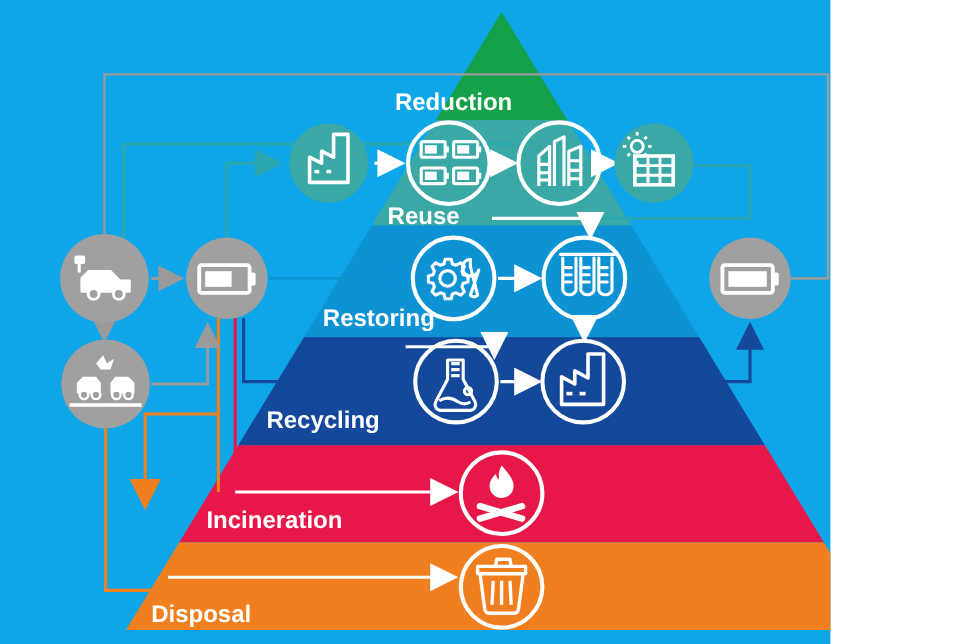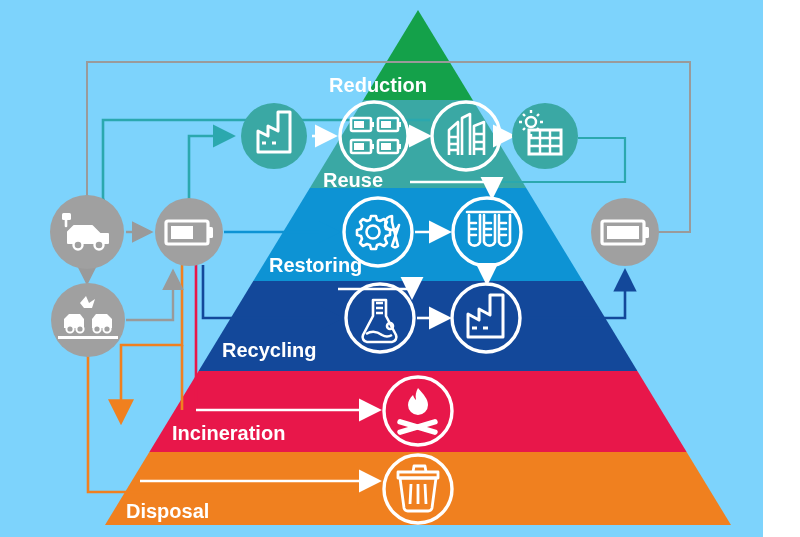--- a/index.html
+++ b/index.html
@@ -1,17 +1,17 @@
 <!DOCTYPE html>
 <html><head>
 <meta charset="utf-8">
 <style>
   html,body{margin:0;padding:0;background:#ffffff;}
   body{font-family:"Liberation Sans", sans-serif;}
-  #stage{position:relative;width:763px;height:537px;overflow:hidden;background:#7dd3fc;}
+  #stage{position:relative;width:668px;height:537px;overflow:hidden;background:#0ea5e9;padding-left:24px;}
   #stage svg{position:absolute;left:0;top:0;}
   .band-label{font-family:"Liberation Sans", sans-serif;font-weight:bold;fill:#ffffff;}
   .lbl-reduction{font-size:20px;}
   .lbl-reuse{font-size:20px;}
   .lbl-restoring{font-size:20px;}
   .lbl-recycling{font-size:20px;}
   .lbl-incineration{font-size:20px;}
   .lbl-disposal{font-size:20px;}
 </style>
 </head>

